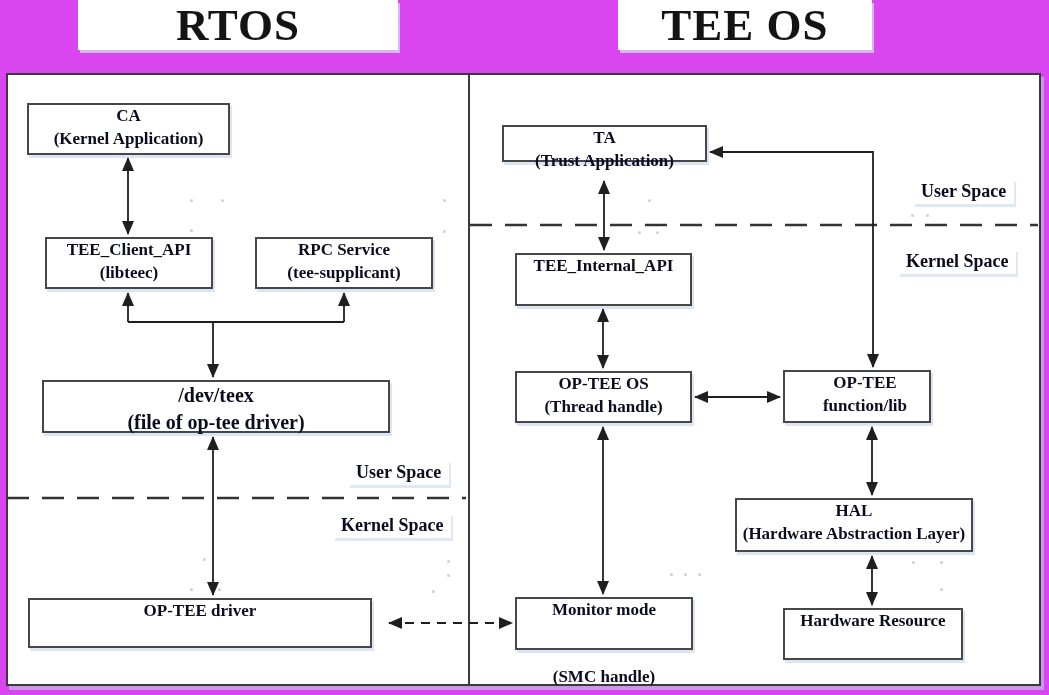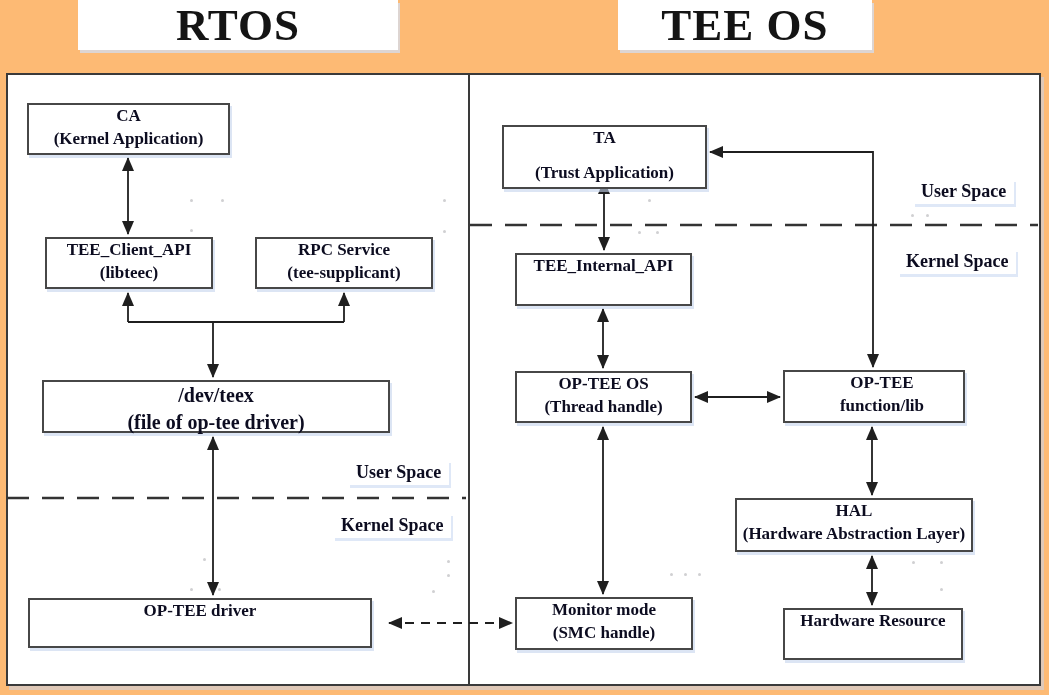--- a/index.html
+++ b/index.html
@@ -5,21 +5,21 @@
   html, body {
     margin: 0;
     padding: 0;
     background: #ffffff;
     font-family: "Liberation Serif", "DejaVu Serif", serif;
   }
   #stage {
     position: relative;
     width: 1049px;
     height: 695px;
-    background: #fdba74;
+    background: #d946ef;
     overflow: hidden;
     color: #0c0c20;
   }
   .title {
     position: absolute;
     top: 0;
     height: 50px;
     background: #ffffff;
     box-shadow: 2px 3px 0 rgba(210, 222, 242, 0.75);
     display: flex;
@@ -71,26 +71,26 @@
   .node.big-text { font-size: 20px; }
 
   
   #ca-box              { left: 27px;  top: 103px; width: 203px; height: 52px; }
   #tee-client-api-box  { left: 45px;  top: 237px; width: 168px; height: 52px; }
   #rpc-service-box     { left: 255px; top: 237px; width: 178px; height: 52px; }
   #dev-teex-box        { left: 42px;  top: 380px; width: 348px; height: 53px; }
   #op-tee-driver-box   { left: 28px;  top: 598px; width: 344px; height: 50px; }
 
   
-  #ta-box                { left: 502px; top: 125px; width: 205px; height: 64px; gap: 12px; }
+  #ta-box                { left: 502px; top: 125px; width: 205px; height: 37px; }
   #tee-internal-api-box  { left: 515px; top: 253px; width: 177px; height: 53px; }
   #op-tee-os-box         { left: 515px; top: 371px; width: 177px; height: 52px; }
-  #op-tee-function-box   { left: 783px; top: 370px; width: 182px; height: 53px; padding-left: 16px; }
+  #op-tee-function-box   { left: 783px; top: 370px; width: 148px; height: 53px; padding-left: 16px; }
   #hal-box               { left: 735px; top: 498px; width: 238px; height: 54px; }
-  #monitor-mode-box      { left: 515px; top: 597px; width: 178px; height: 53px; }
+  #monitor-mode-box      { left: 515px; top: 597px; width: 178px; height: 53px; gap: 44px; }
   #hardware-resource-box { left: 783px; top: 608px; width: 180px; height: 52px; }
 
   .space-label {
     position: absolute;
     background: #ffffff;
     box-shadow: 2px 3px 0 rgba(210, 222, 243, 0.7);
     font-weight: bold;
     font-size: 18px;
     padding: 2px 8px;
     text-align: right;

